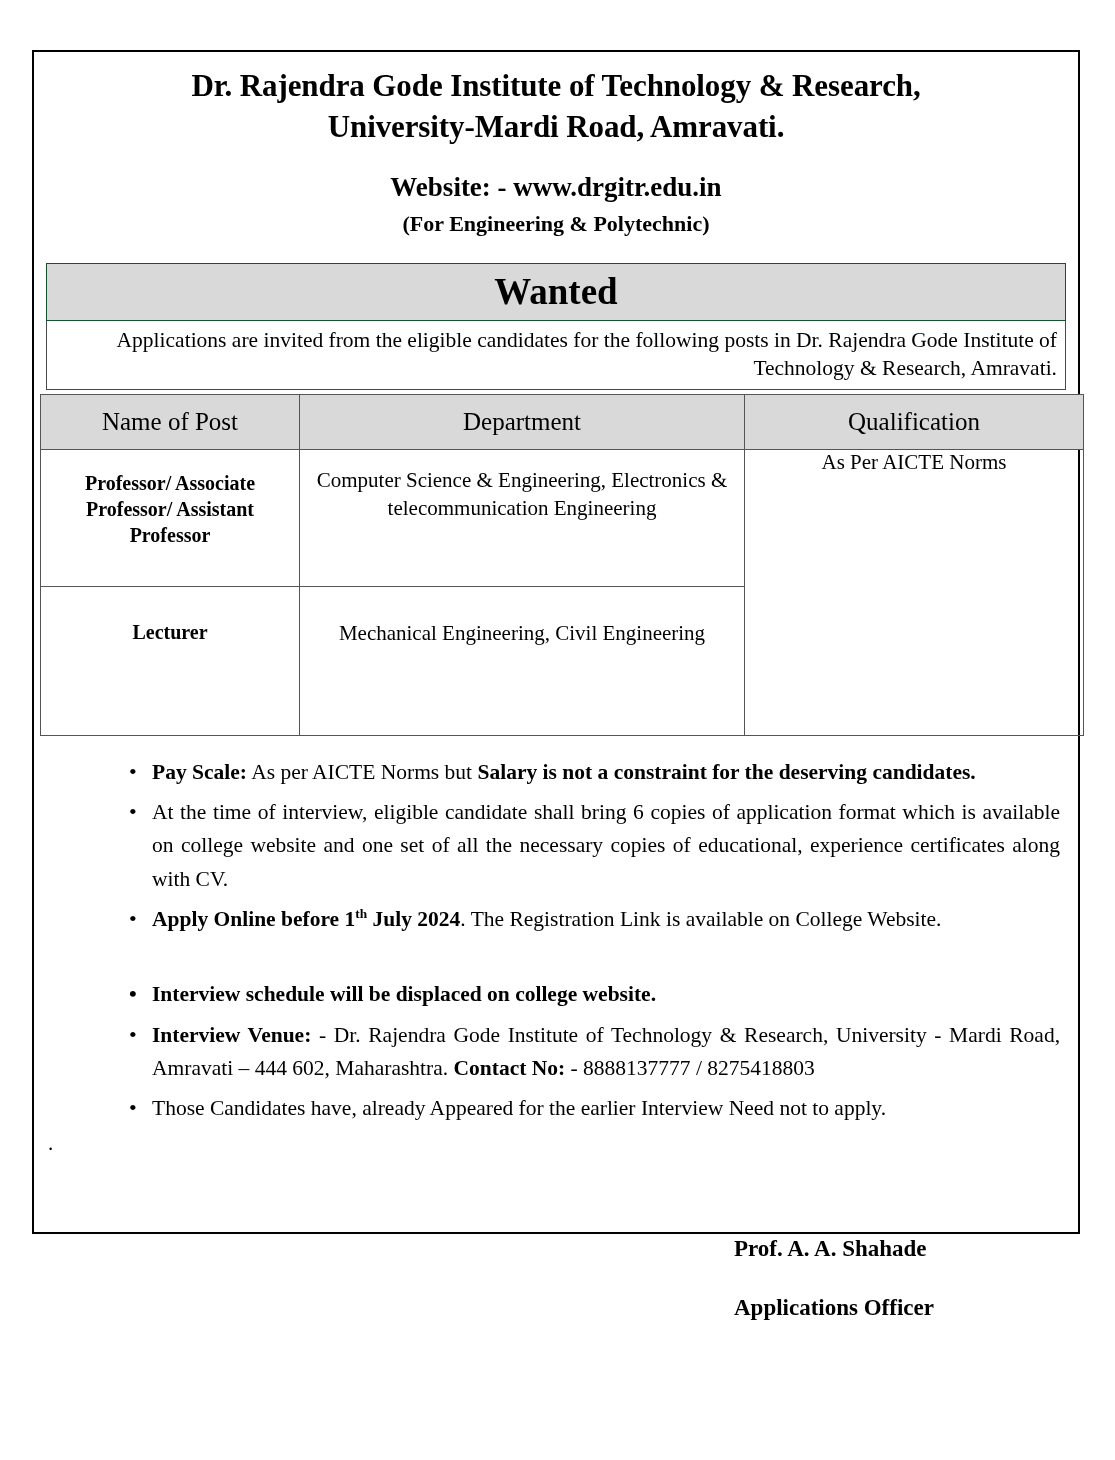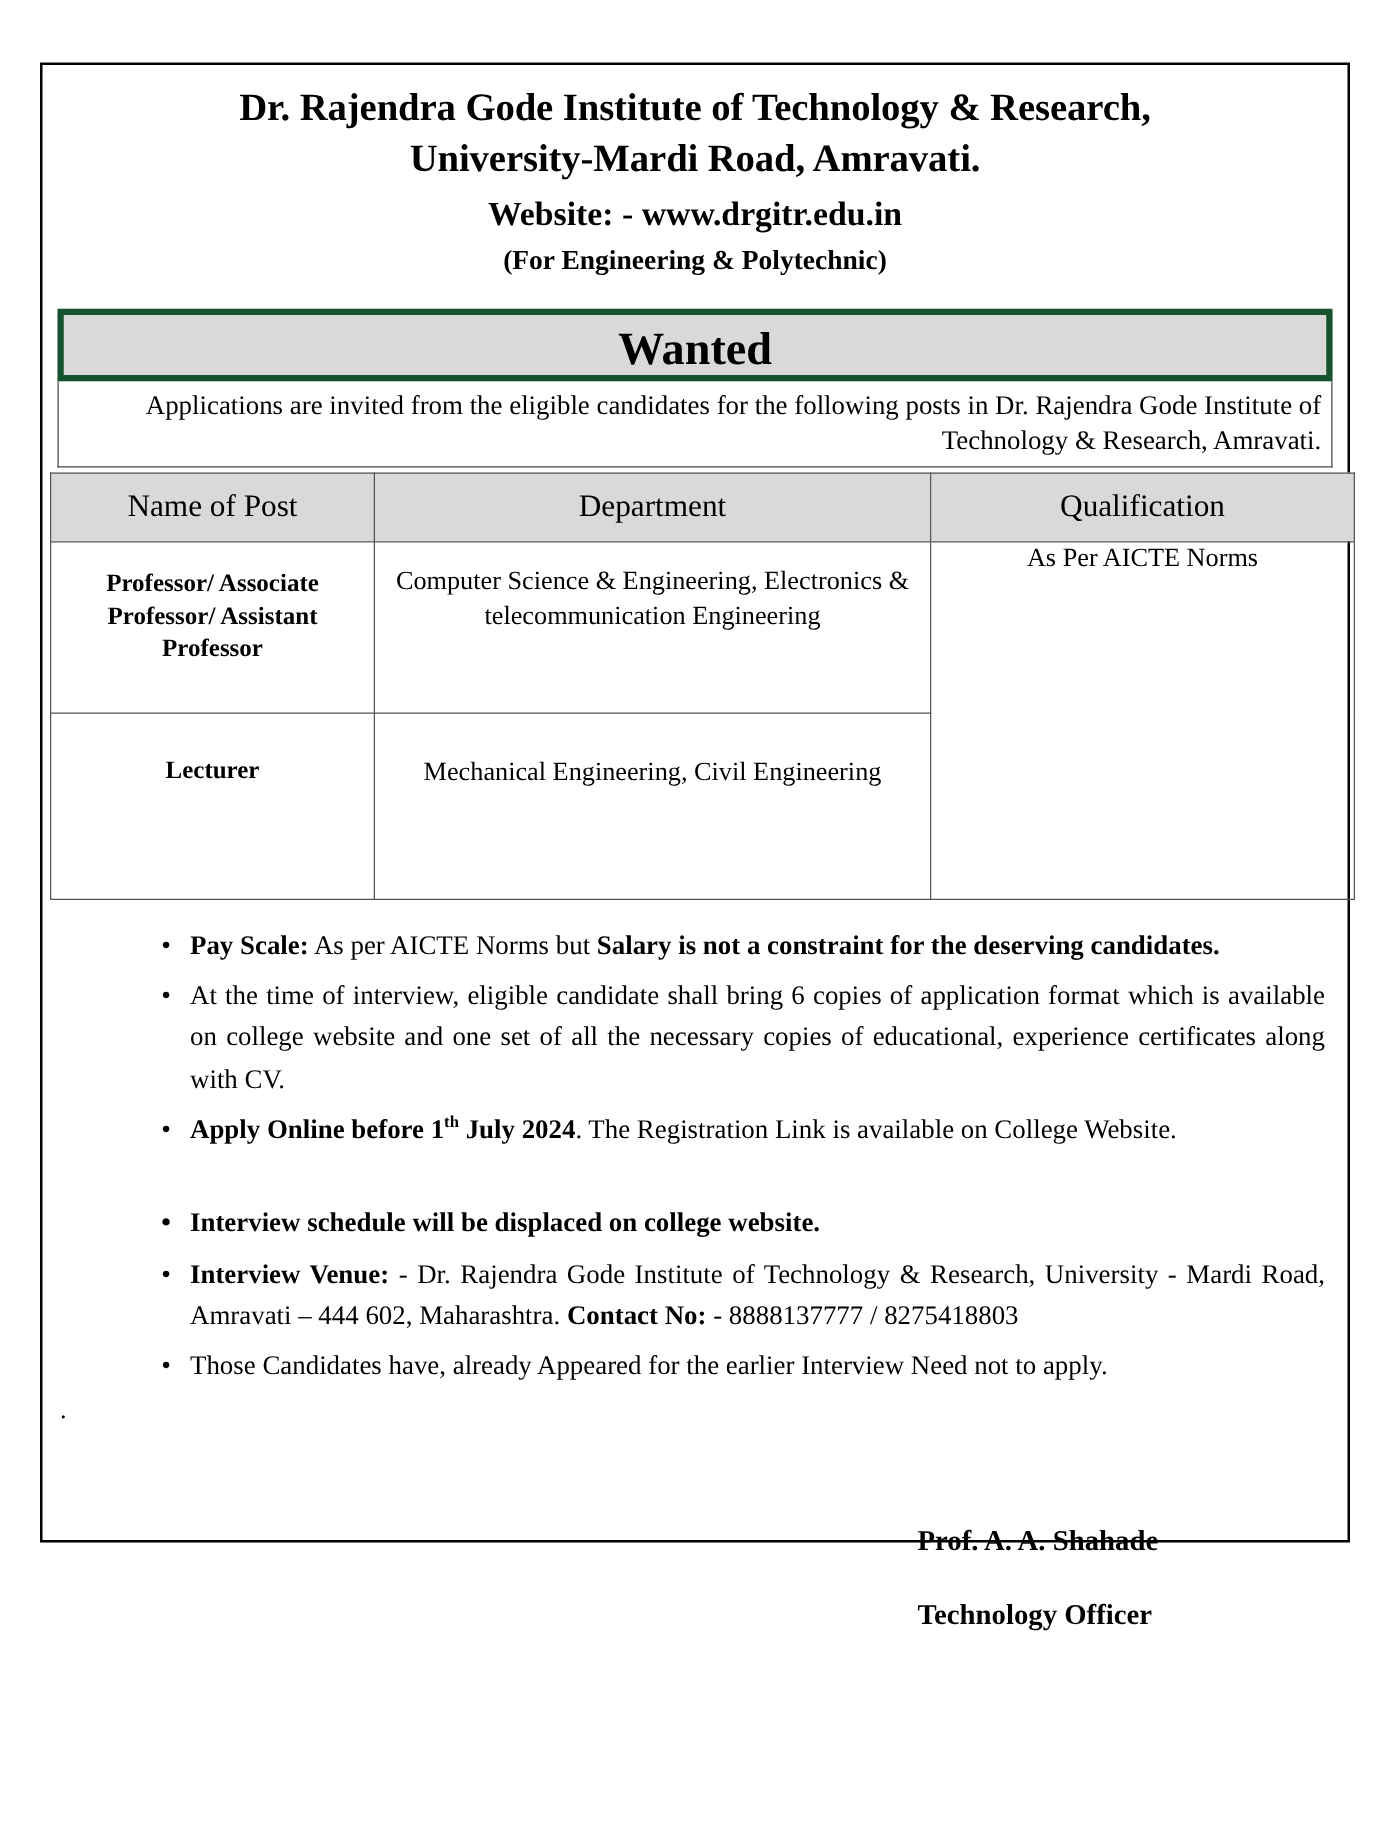--- a/index.html
+++ b/index.html
@@ -35,33 +35,33 @@
   .masthead .org-line {
     font-weight: bold;
     font-size: 31px;
     line-height: 1.32;
     letter-spacing: -0.1px;
   }
   .masthead .website-line {
     font-weight: bold;
     font-size: 27px;
     line-height: 1.42;
-    margin-top: 4px;
+    margin-top: 20px;
   }
   .masthead .scope-line {
     font-weight: bold;
     font-size: 22px;
     line-height: 1.4;
     margin-top: 3px;
   }
 
   
   .wanted-band {
     margin: 13px 12px 0 12px;
-    border: 5px solid #14532d;
+    border: 1px solid #14532d;
     background: #d9d9d9;
     text-align: center;
     height: 58px;
     box-sizing: border-box;
   }
   .wanted-band .wanted-text {
     font-weight: bold;
     font-size: 37px;
     line-height: 56px;
   }
@@ -248,16 +248,16 @@
     </li>
     <li>
       <span>Those Candidates have, already Appeared for the earlier Interview Need not to apply.</span>
     </li>
   </ul>
 
   <div class="stray-dot">.</div>
 
   <div class="signature">
     <div class="sig-line sig-name">Prof. A. A. Shahade</div>
-    <div class="sig-line sig-role">Technology Officer</div>
+    <div class="sig-line sig-role">Applications Officer</div>
   </div>
 
 </div>
 
 </body></html>

